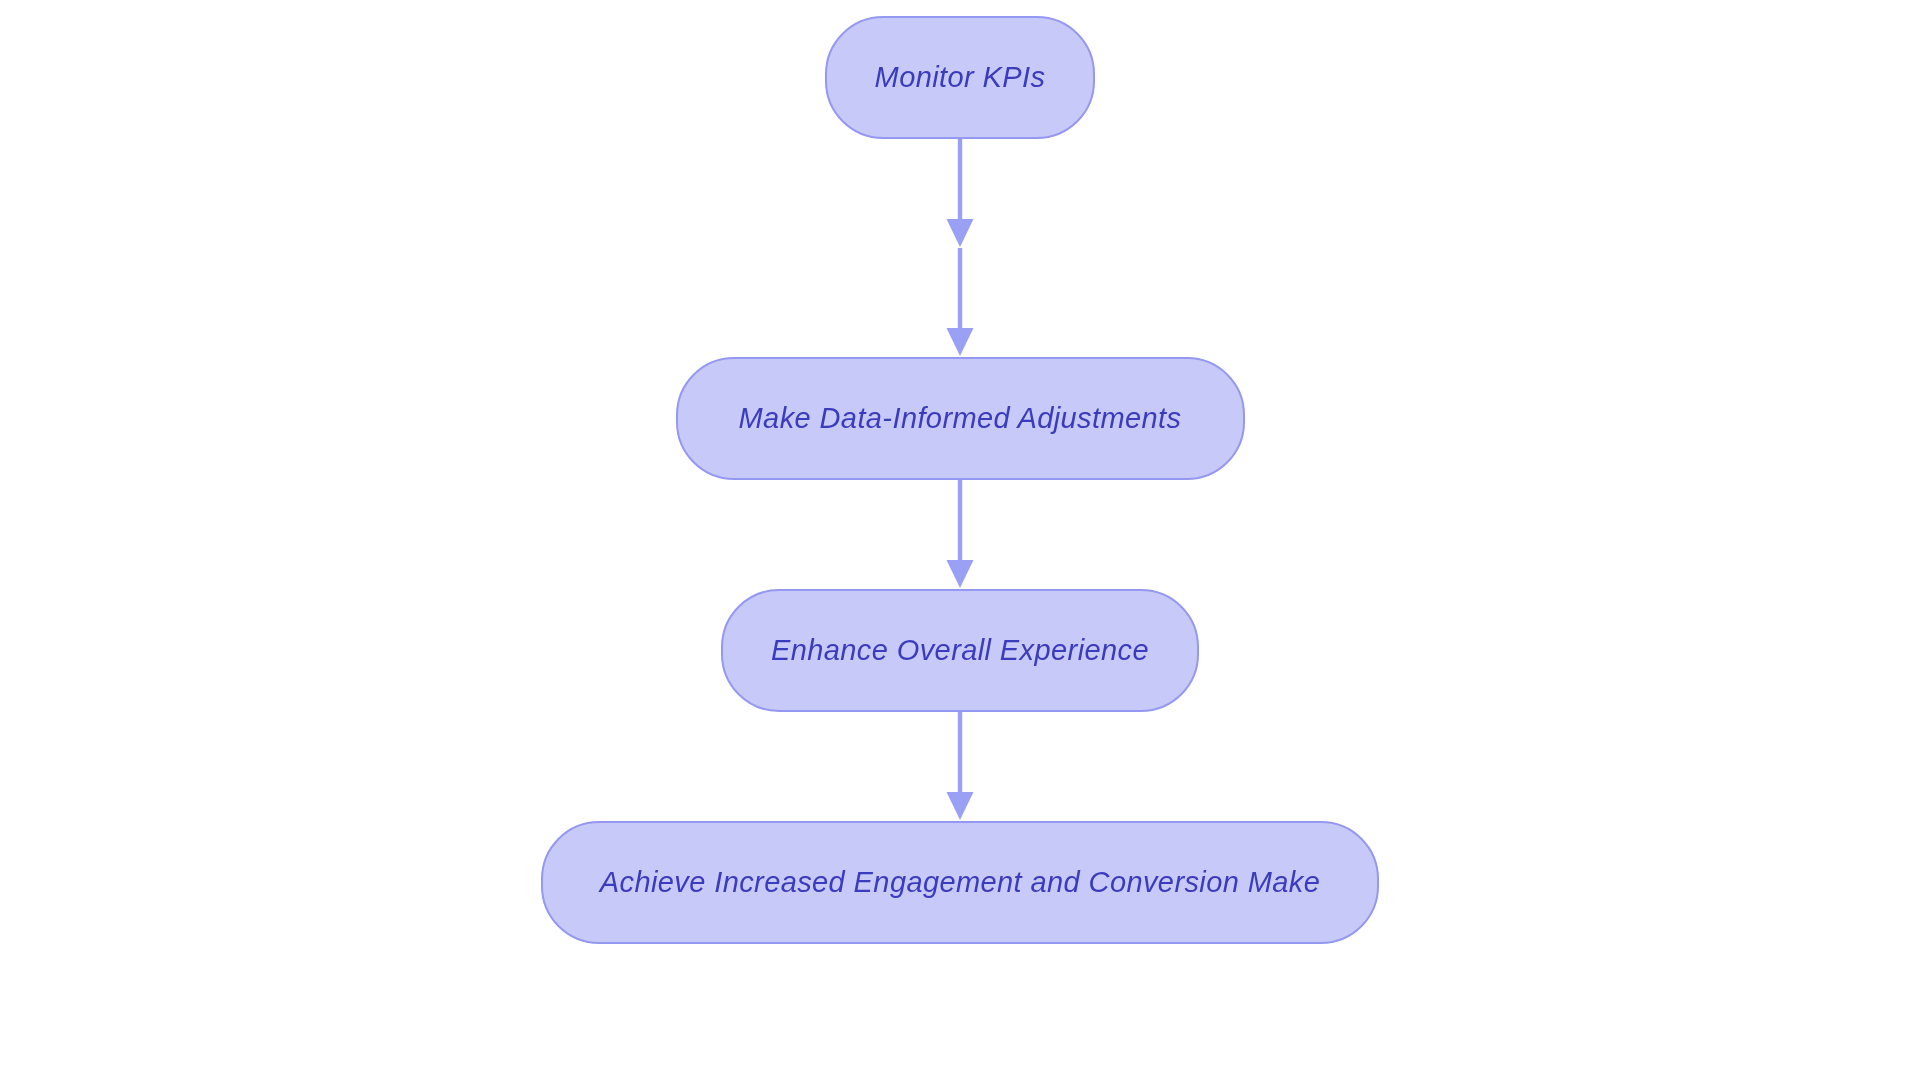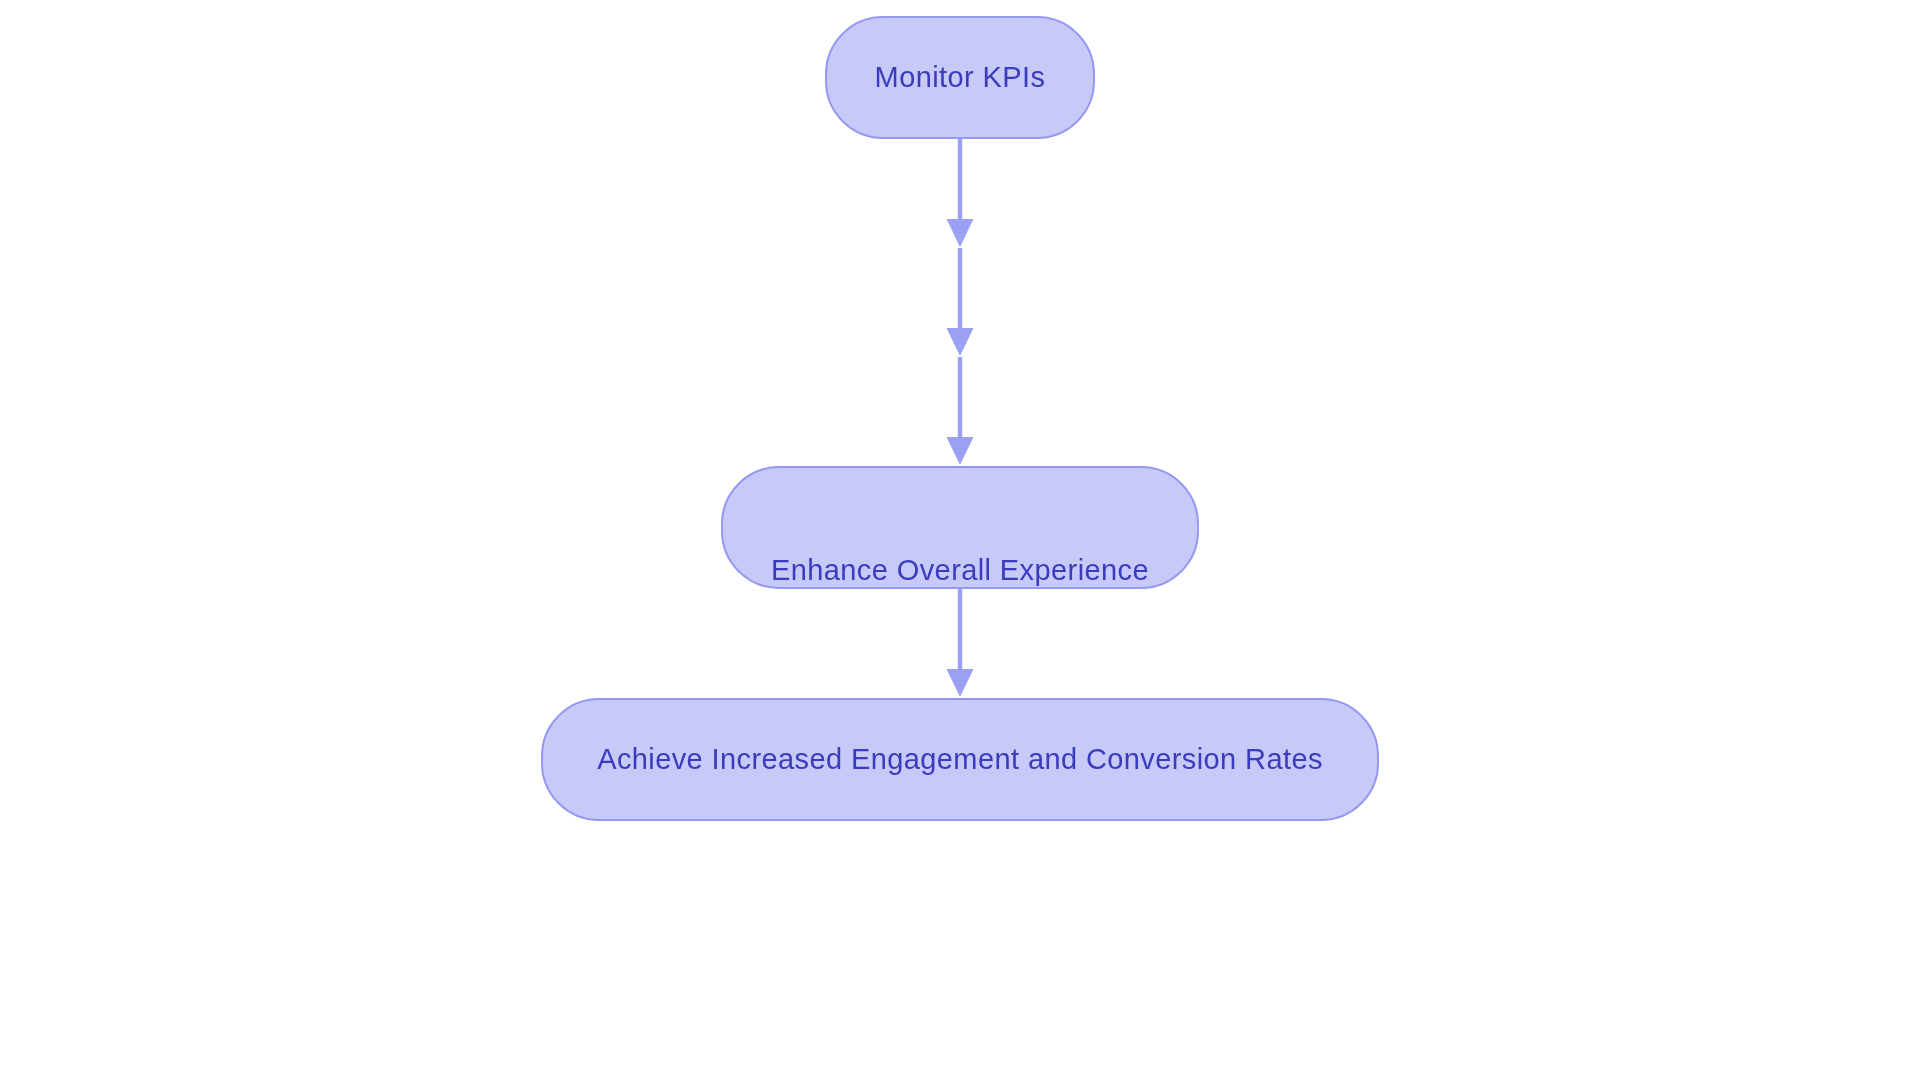--- a/index.html
+++ b/index.html
@@ -7,20 +7,21 @@
     padding: 0;
     background: #ffffff;
     font-family: "Liberation Sans", "DejaVu Sans", sans-serif;
   }
   .canvas {
     position: relative;
     width: 1920px;
     height: 1083px;
     background: var(--bg-color, #ffffff);
     overflow: hidden;
+    font-style: italic;
   }
   .flow {
     width: 100%;
     height: 100%;
     display: flex;
     flex-direction: column;
     align-items: center;
     padding-top: 16px;
     box-sizing: border-box;
   }
@@ -36,21 +37,21 @@
     justify-content: center;
     font-size: 29px;
     letter-spacing: 0.4px;
     white-space: nowrap;
     padding: 0 48px;
     flex: none;
   }
   .node-1 { min-width: 260px; }
   .node-2 { min-width: 443px; }
   .node-3 { min-width: 569px; }
-  .node-4 { min-width: 475px; align-items: flex-end; }
+  .node-4 { min-width: 475px; }
   .node-5 { min-width: 838px; }
   .arrow {
     display: block;
     width: 30px;
     height: 109px;
     flex: none;
   }
 </style>
 </head>
 <body>
@@ -61,28 +62,31 @@
         <span>Monitor KPIs</span>
       </div>
       <svg class="arrow" viewBox="0 0 30 109">
         <rect x="12.8" y="0" width="4.4" height="84" fill="#9aa0f3"></rect>
         <polygon points="15,108 1.5,80 28.5,80" fill="#9aa0f3"></polygon>
       </svg>
       <svg class="arrow" viewBox="0 0 30 109">
         <rect x="12.8" y="0" width="4.4" height="84" fill="#9aa0f3"></rect>
         <polygon points="15,108 1.5,80 28.5,80" fill="#9aa0f3"></polygon>
       </svg>
+      <div class="node node-3">
+        <span>Make Data-Informed Adjustments</span>
+      </div>
       <svg class="arrow" viewBox="0 0 30 109">
         <rect x="12.8" y="0" width="4.4" height="84" fill="#9aa0f3"></rect>
         <polygon points="15,108 1.5,80 28.5,80" fill="#9aa0f3"></polygon>
       </svg>
       <div class="node node-4">
         <span>Enhance Overall Experience</span>
       </div>
       <svg class="arrow" viewBox="0 0 30 109">
         <rect x="12.8" y="0" width="4.4" height="84" fill="#9aa0f3"></rect>
         <polygon points="15,108 1.5,80 28.5,80" fill="#9aa0f3"></polygon>
       </svg>
       <div class="node node-5">
-        <span>Achieve Increased Engagement and Conversion Rates</span>
+        <span>Achieve Increased Engagement and Conversion Make</span>
       </div>
     </div>
 </div>
 
 </body></html>

